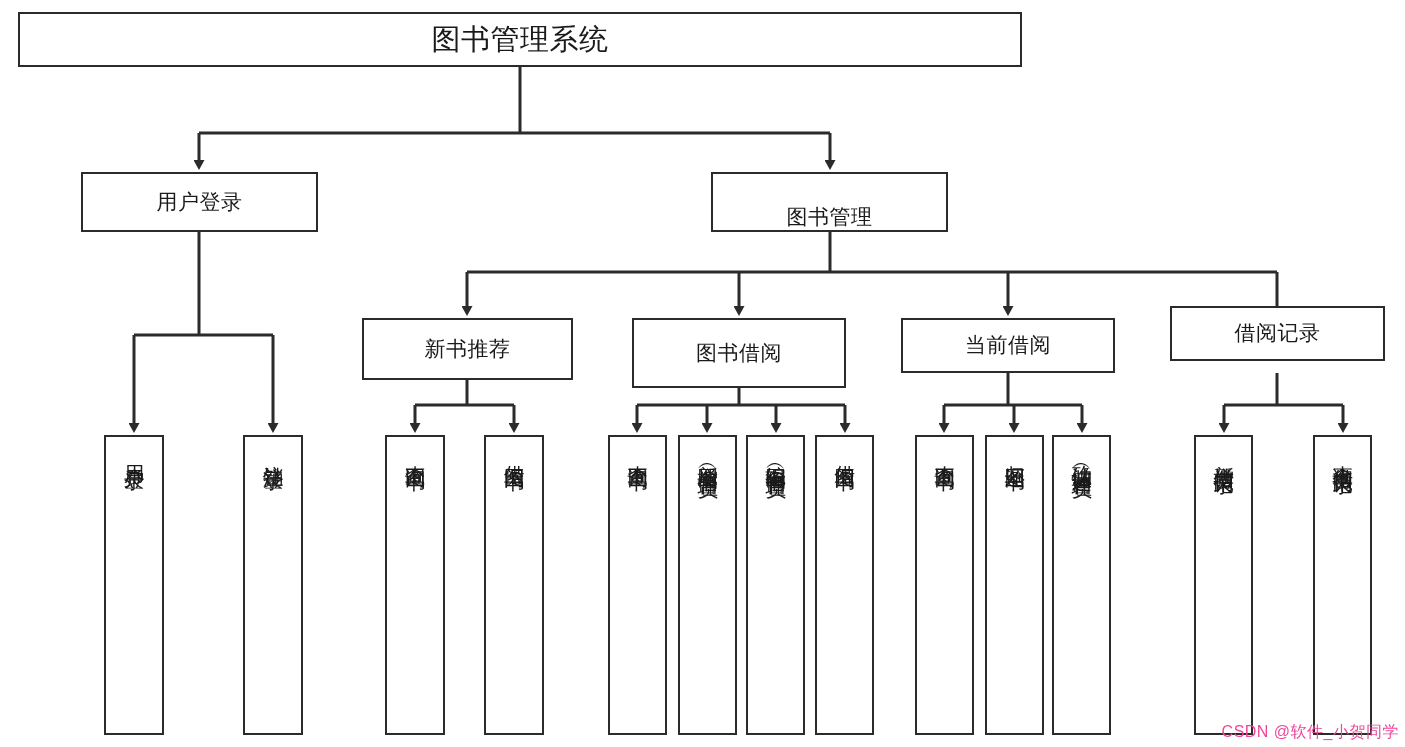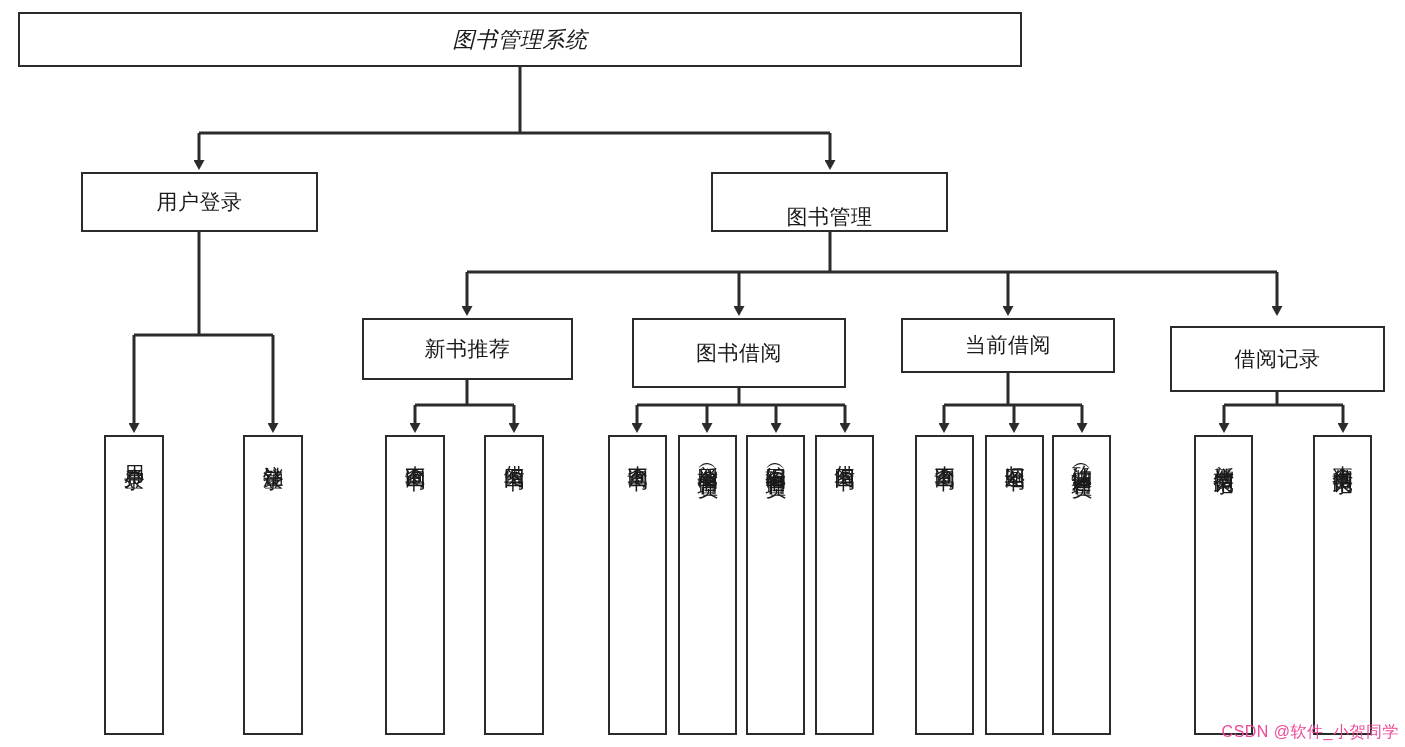--- a/index.html
+++ b/index.html
@@ -51,22 +51,21 @@
   }
   .node.vertical .node-label {
     writing-mode: vertical-rl;
     text-orientation: upright;
     font-size: 20.5px;
     letter-spacing: 2px;
     line-height: 1;
     white-space: nowrap;
   }
   .node.root .node-label {
-    font-size: 22px;
-    font-style: italic;
+    font-size: 29px;
   }
   #watermark {
     position: absolute;
     right: 6px;
     bottom: 4px;
     font-size: 16px;
     color: #ec4899;
     letter-spacing: 0.5px;
     white-space: nowrap;
     pointer-events: none;
@@ -152,21 +151,21 @@
 
   <div class="node horizontal" style="left:362px; top:318px; width:211px; height:62px;">
     <span class="node-label">新书推荐</span>
   </div>
   <div class="node horizontal" style="left:632px; top:318px; width:214px; height:70px;">
     <span class="node-label">图书借阅</span>
   </div>
   <div class="node horizontal" style="left:901px; top:318px; width:214px; height:55px;">
     <span class="node-label">当前借阅</span>
   </div>
-  <div class="node horizontal" style="left:1170px; top:326px; width:215px; height:66px;">
+  <div class="node horizontal" style="left:1170px; top:306px; width:215px; height:55px;">
     <span class="node-label">借阅记录</span>
   </div>
 
   <div class="node vertical" style="left:104px; top:435px; width:60px; height:300px;">
     <span class="node-label">用户登录</span>
   </div>
   <div class="node vertical" style="left:243px; top:435px; width:60px; height:300px;">
     <span class="node-label">注销登录</span>
   </div>
   <div class="node vertical" style="left:385px; top:435px; width:60px; height:300px;">

